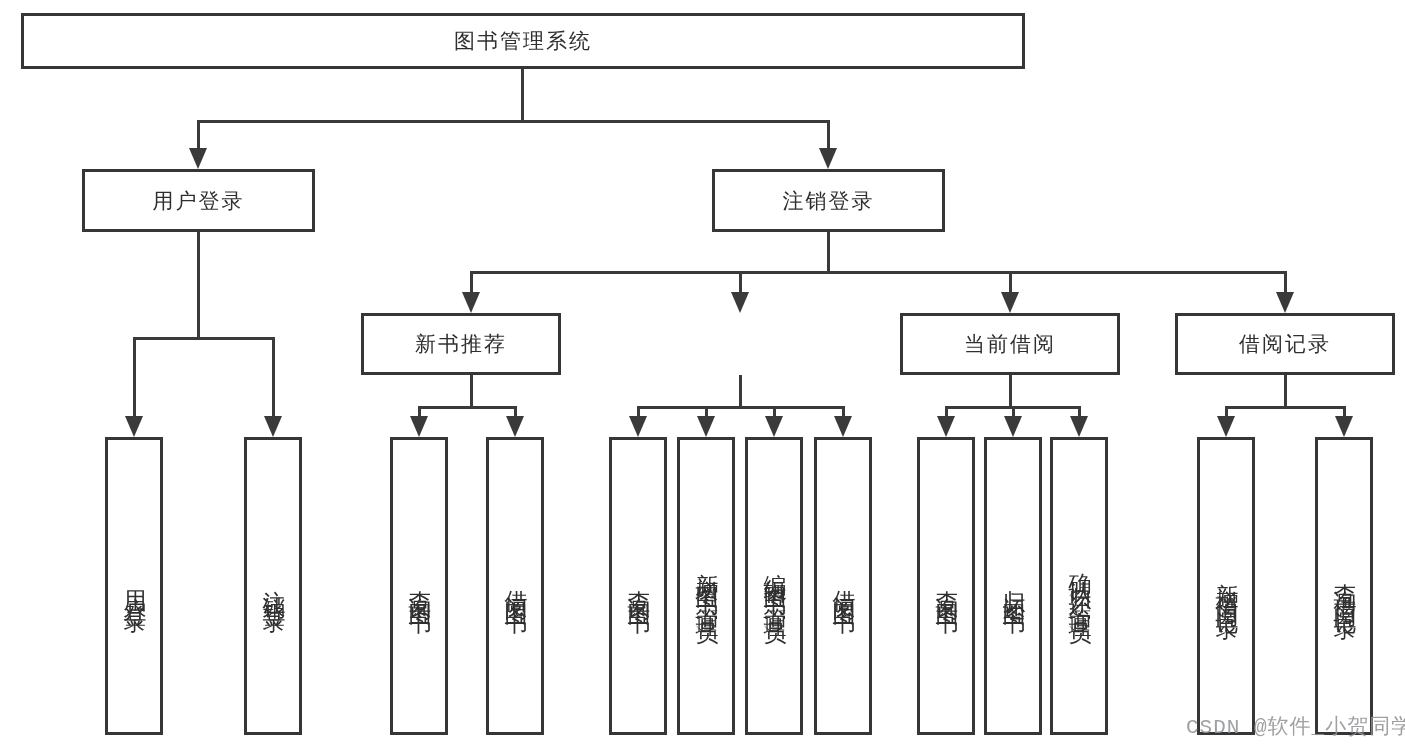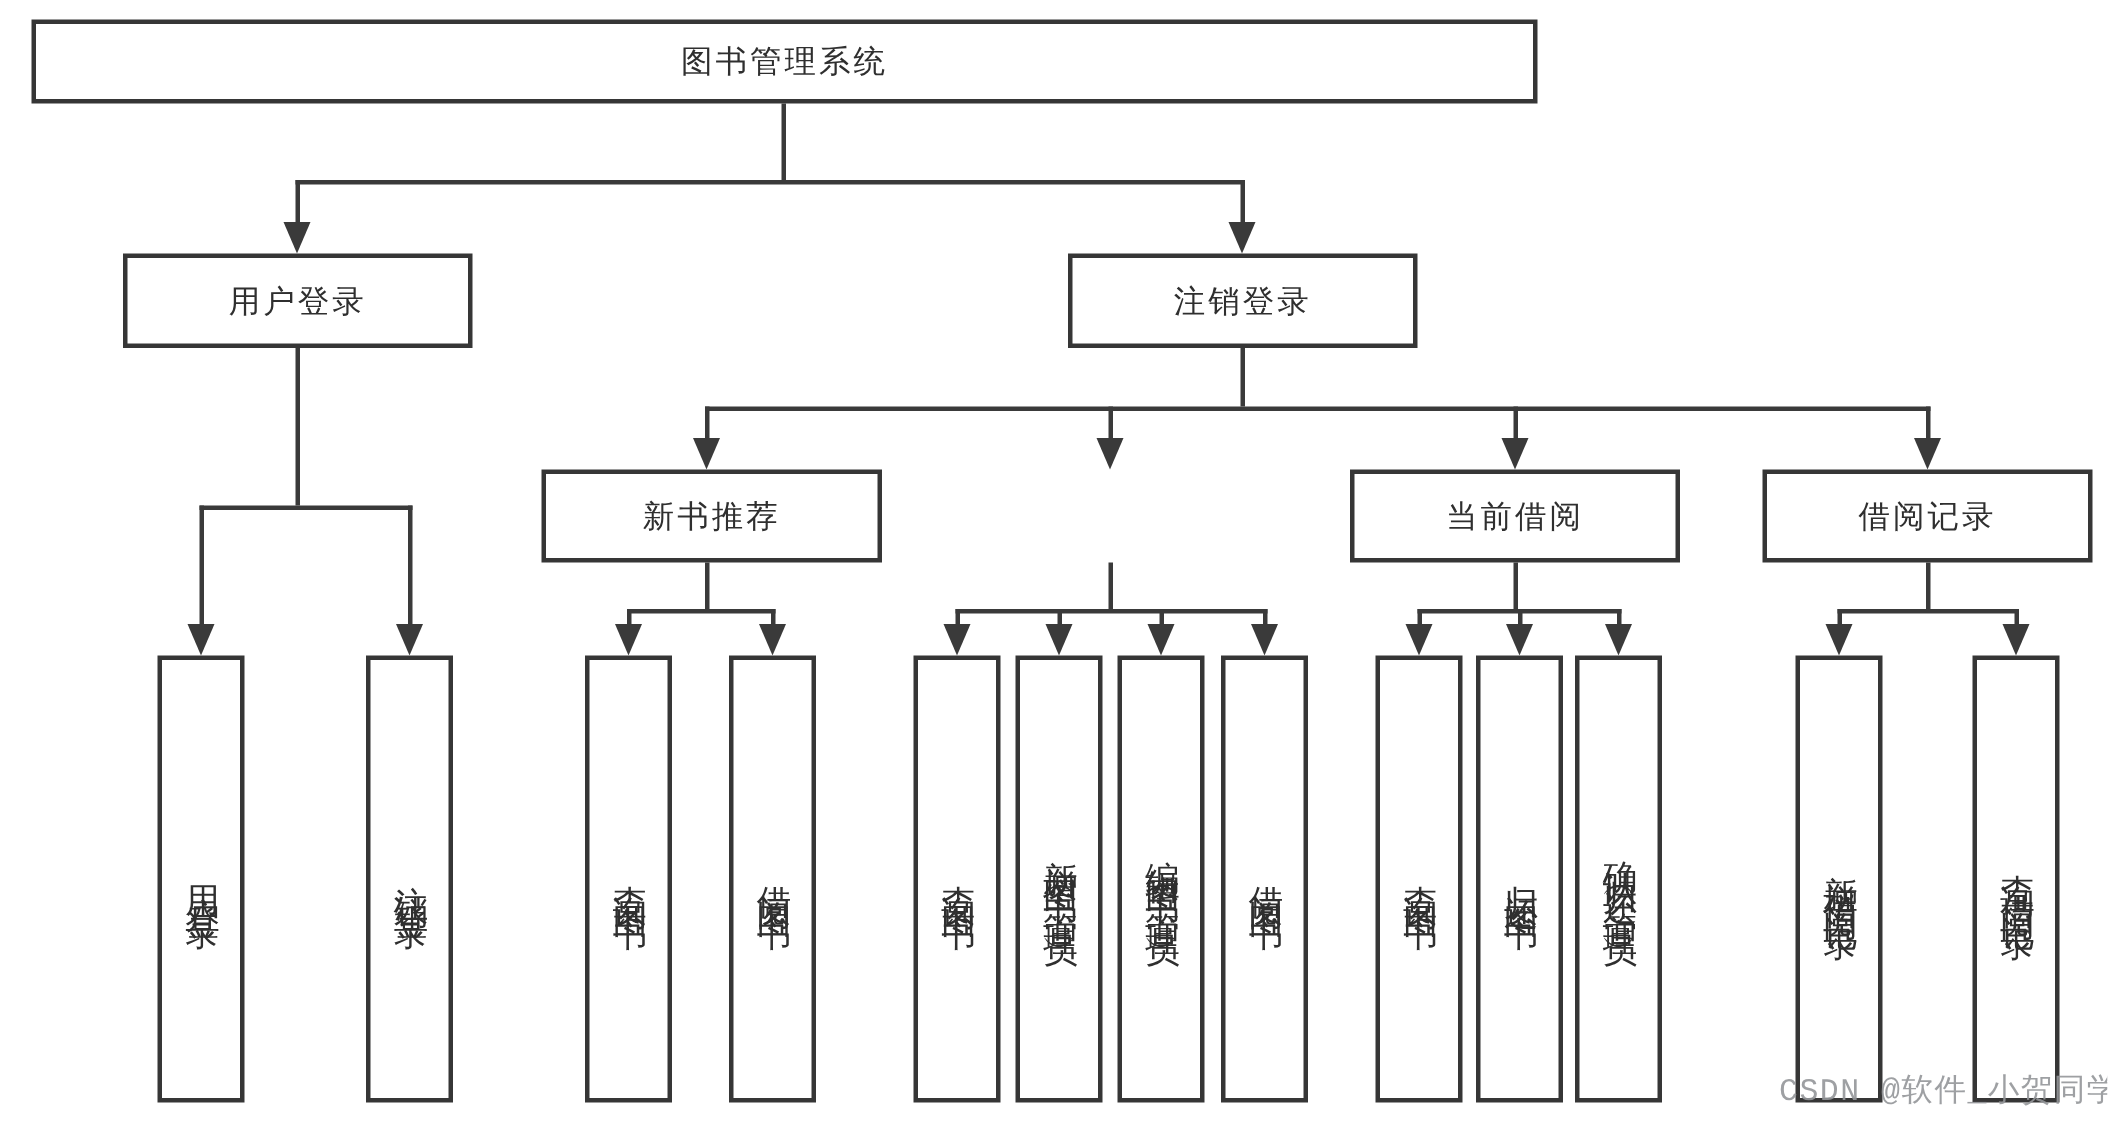--- a/index.html
+++ b/index.html
@@ -32,21 +32,21 @@
 </head>
 <body>
 
 <div class="stage">
 
   <div class="box hbox" style="left:21px;top:13px;width:1004px;height:56px">图书管理系统</div>
 
   <div class="box hbox" style="left:82px;top:169px;width:233px;height:63px">用户登录</div>
   <div class="box hbox" style="left:712px;top:169px;width:233px;height:63px">注销登录</div>
 
-  <div class="box hbox" style="left:361px;top:313px;width:227px;height:62px">新书推荐</div>
+  <div class="box hbox" style="left:361px;top:313px;width:200px;height:62px">新书推荐</div>
   <div class="box hbox" style="left:1175px;top:313px;width:220px;height:62px">借阅记录</div>
   <div class="box hbox" style="left:900px;top:313px;width:220px;height:62px">当前借阅</div>
 
   <div class="box vbox" style="left:105px;top:437px;width:58px;height:298px">用户登录</div>
   <div class="box vbox" style="left:244px;top:437px;width:58px;height:298px">注销登录</div>
 
   <div class="box vbox" style="left:390px;top:437px;width:58px;height:298px">查询图书</div>
   <div class="box vbox" style="left:486px;top:437px;width:58px;height:298px">借阅图书</div>
 
   <div class="box vbox" style="left:609px;top:437px;width:58px;height:298px">查询图书</div>

